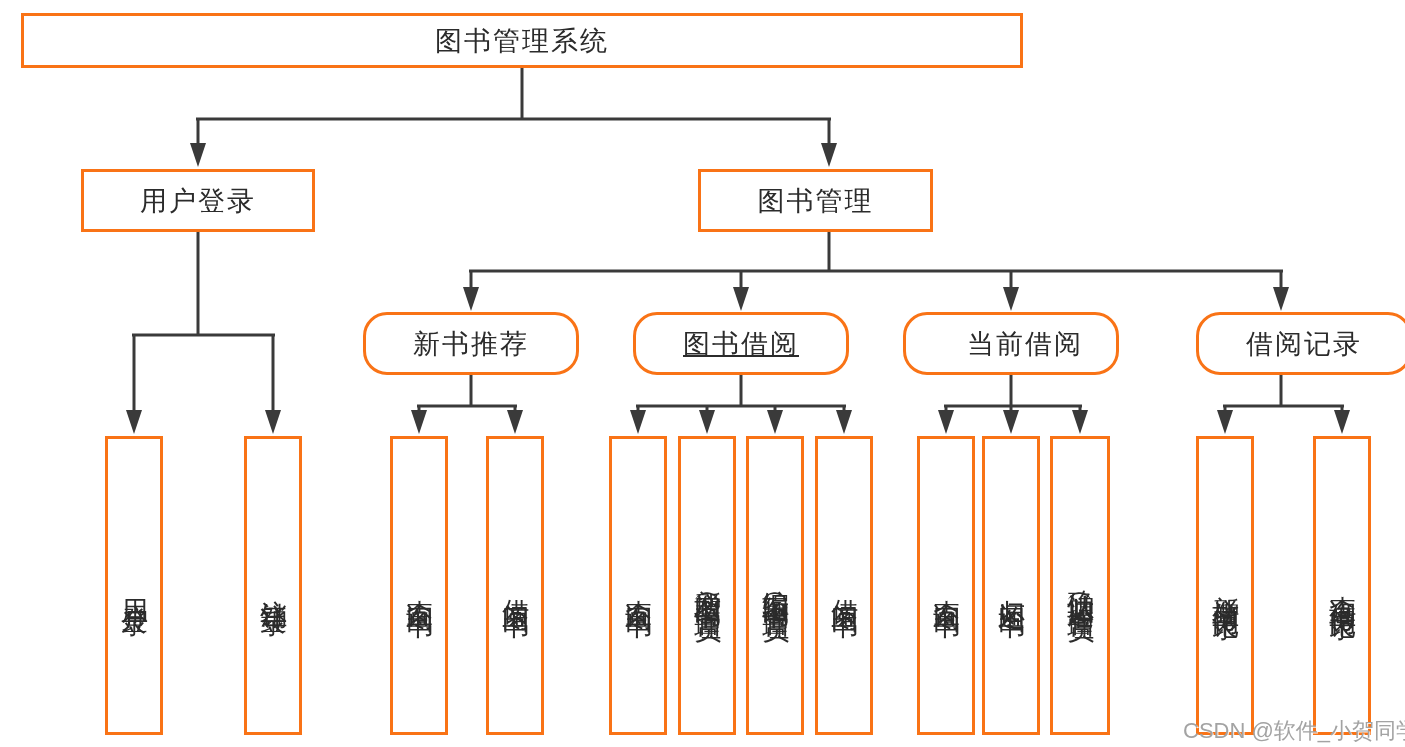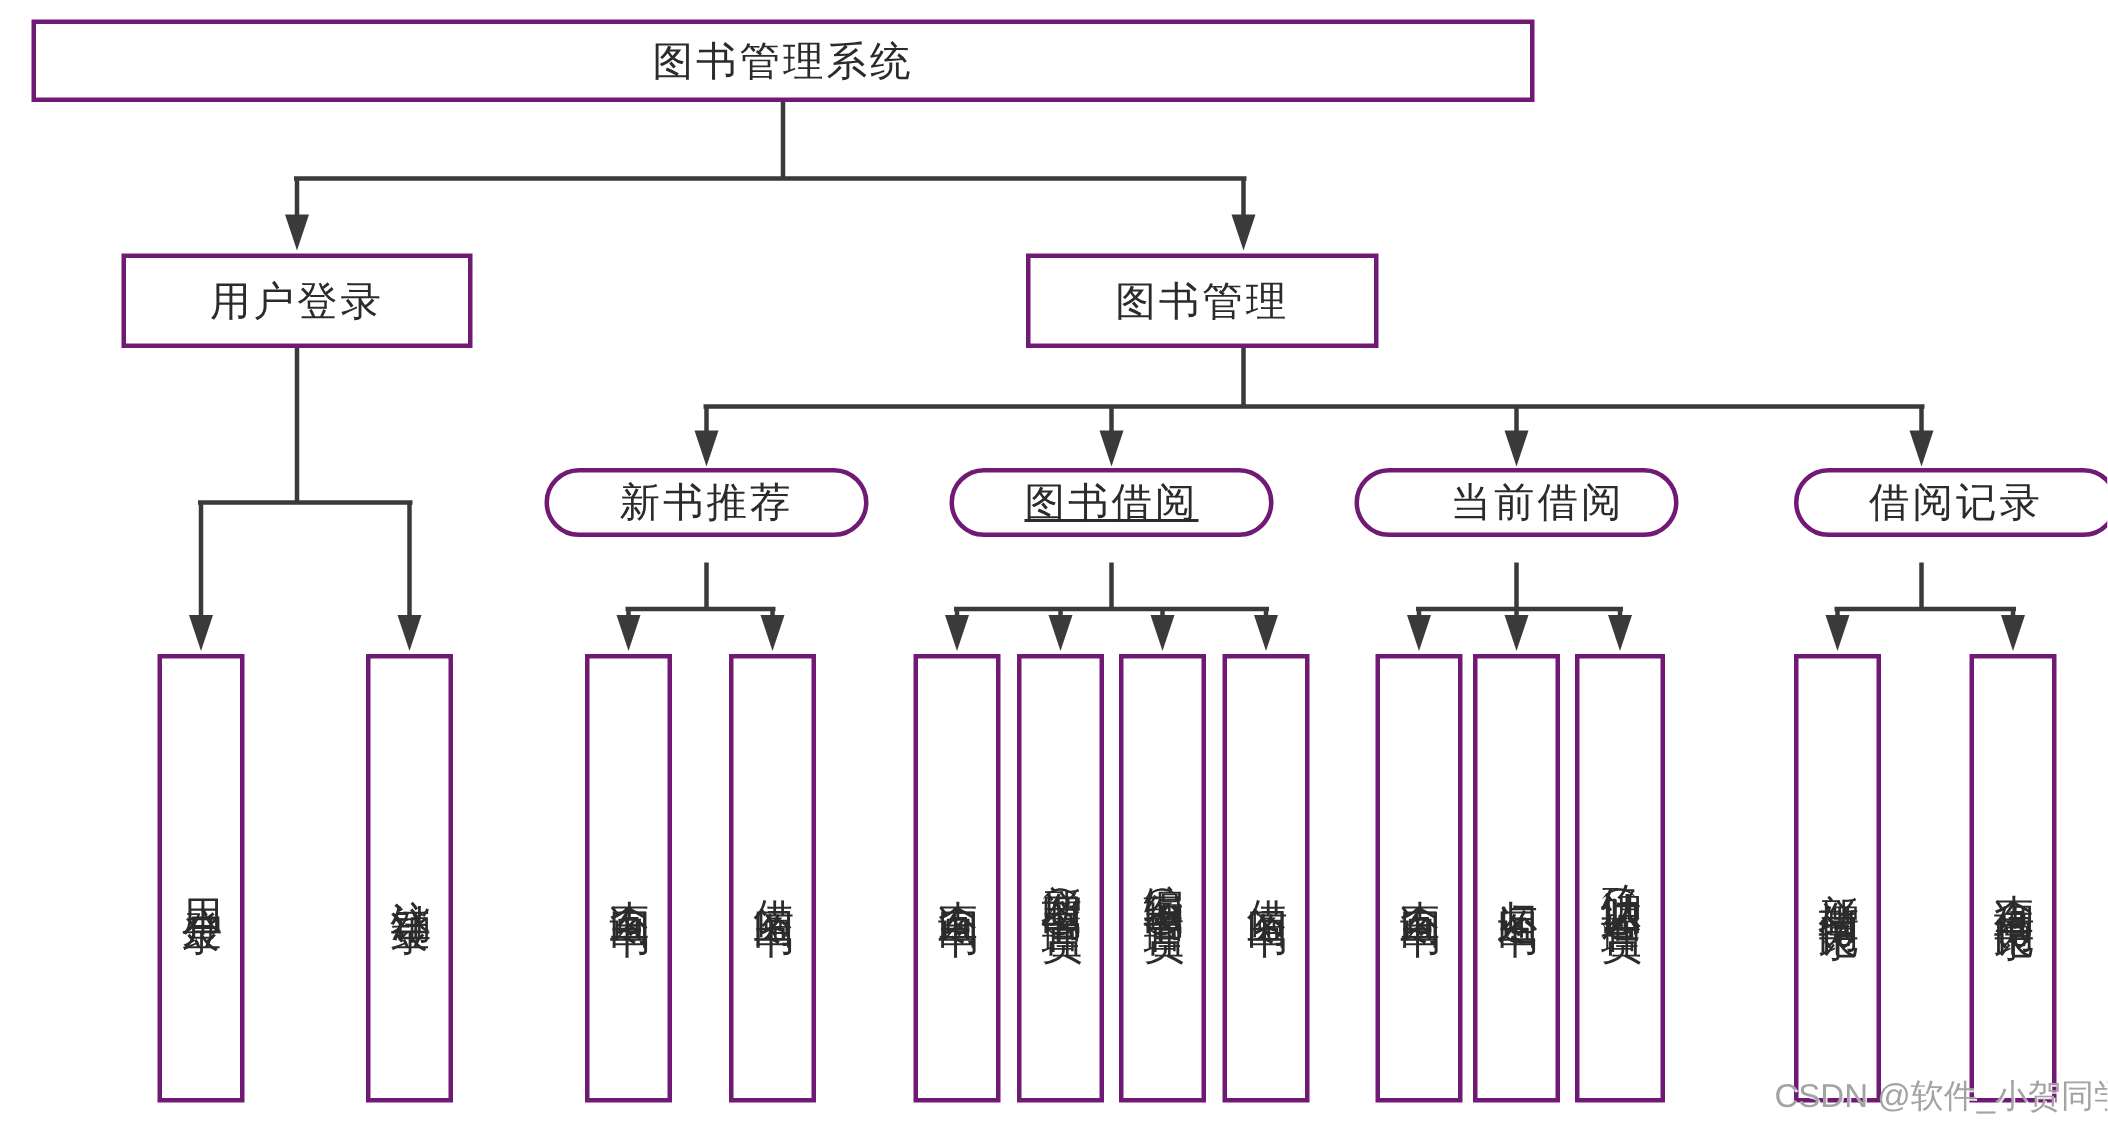--- a/index.html
+++ b/index.html
@@ -18,21 +18,21 @@
   #connectors {
     position: absolute;
     left: 0; top: 0;
     width: 1405px; height: 747px;
     z-index: 0;
   }
   .box {
     position: absolute;
     box-sizing: border-box;
     background: #ffffff;
-    border: 3px solid #701a75;
+    border: 3px solid #f97316;
     display: flex;
     align-items: center;
     justify-content: center;
     color: #2b2b2b;
     z-index: 1;
   }
   .h-label {
     font-size: 27px;
     letter-spacing: 2px;
     white-space: nowrap;
@@ -40,22 +40,22 @@
   .v-label {
     writing-mode: vertical-rl;
     text-orientation: mixed;
     font-size: 27px;
     letter-spacing: 4px;
     line-height: 1.1;
     white-space: nowrap;
   }
   .root-box   { left: 21px;  top: 13px;  width: 1002px; height: 55px; }
   .l2-a       { left: 81px;  top: 169px; width: 234px;  height: 63px; }
-  .l2-b       { left: 684px; top: 169px; width: 235px;  height: 63px; }
-  .l3         { top: 312px; width: 216px; height: 46px; border-radius: 24px; }
+  .l2-b       { left: 698px; top: 169px; width: 235px;  height: 63px; }
+  .l3         { top: 312px; width: 216px; height: 63px; border-radius: 24px; }
   .l3-a { left: 363px; }
   .l3-b { left: 633px; text-decoration: underline; }
   .l3-c { left: 903px; padding-left: 28px; }
   .l3-d { left: 1173px; margin-left: 23px; }
   .leaf { top: 436px; width: 58px; height: 299px; }
   .lf-1  { left: 105px; }
   .lf-2  { left: 244px; }
   .lf-3  { left: 390px; }
   .lf-4  { left: 486px; }
   .lf-5  { left: 609px; }

